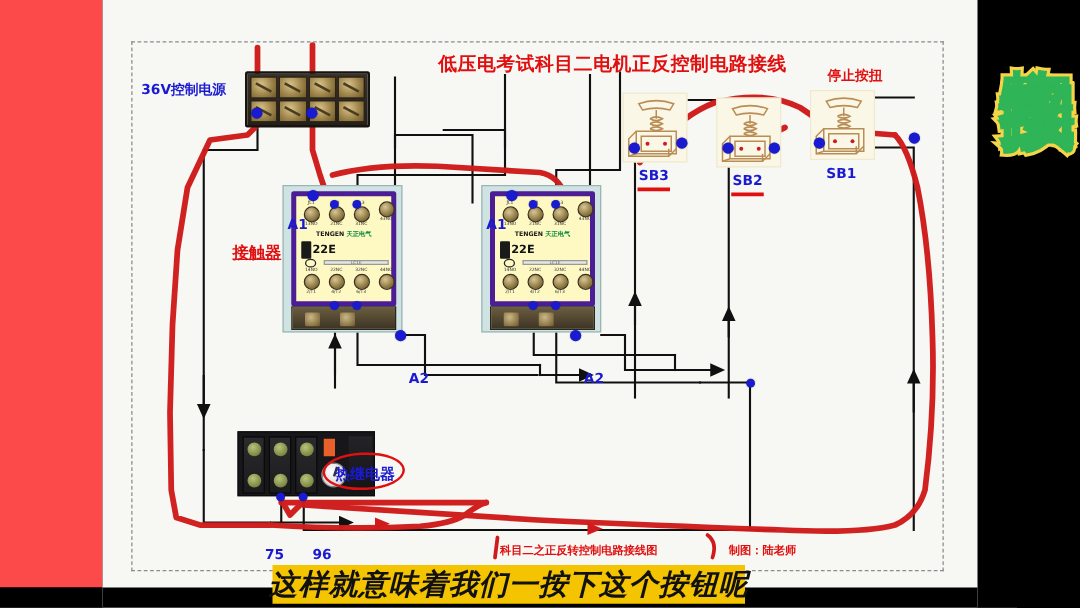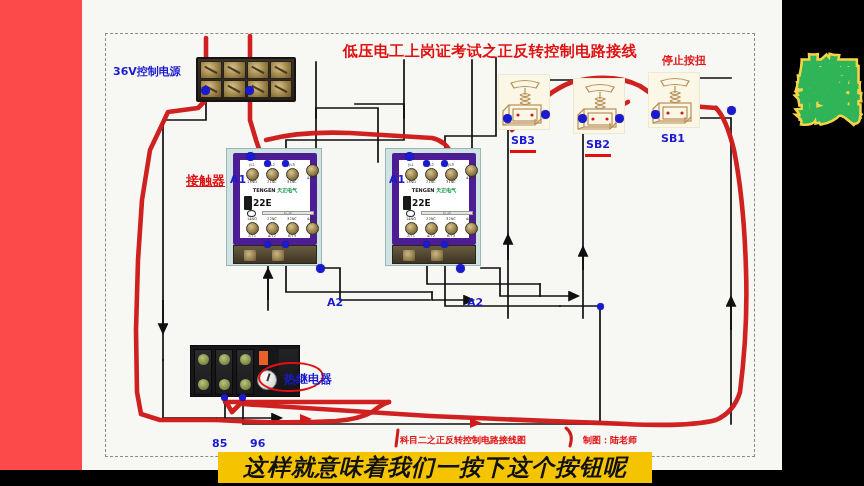--- a/index.html
+++ b/index.html
@@ -90,25 +90,25 @@
     white-space: nowrap;
   }
 
   
   .lbl { position: absolute; white-space: nowrap; text-align: center; }
   .lbl-36v {
     left: 113px; top: 64px;
     font-size: 11px; font-weight: 700; color: #1a1ad0;
   }
   .lbl-contactor {
-    left: 186px; top: 172px;
+    left: 186px; top: 193px;
     font-size: 13px; font-weight: 700; color: #e01010; text-decoration: underline;
   }
   .lbl-thermal {
-    left: 284px; top: 371px;
+    left: 268px; top: 371px;
     font-size: 12px; font-weight: 700; color: #1a1ad0;
   }
   .thermal-circle {
     position: absolute; left: 258px; top: 362px;
     width: 66px; height: 30px;
     border: 2.5px solid #e01010;
     border-radius: 50% / 52%;
     transform: rotate(-2deg);
   }
   .lbl-stop {
@@ -155,22 +155,22 @@
 
   .contactor {
     position: absolute;
     width: 96px; height: 118px;
     background: #cfe3e3;
     border: 1px solid #9bb5b5;
   }
   .contactor .body {
     position: absolute; left: 6px; top: 4px;
     width: 84px; height: 92px;
-    background: #ffffff;
-    border: 7px solid #4c1d95;
+    background: #fef9c3;
+    border: 4px solid #4c1d95;
     border-radius: 2px;
   }
   .contactor .base {
     position: absolute; left: 6px; top: 96px;
     width: 84px; height: 19px;
     background: linear-gradient(#6a5c3f, #3d3425);
     border: 1px solid #2c2519;
   }
   .contactor .base::before,
   .contactor .base::after {
@@ -285,21 +285,21 @@
   
   svg.layer {
     position: absolute; left: 0; top: 0;
     width: 864px; height: 486px;
     pointer-events: none;
   }
 
   
   .caption-bar {
     position: absolute; left: 218px; top: 452px;
-    width: 434px; height: 31px;
+    width: 378px; height: 31px;
     background: #f5c400;
     display: flex; align-items: center; justify-content: center;
   }
   .caption-bar span {
     font-size: 23px; font-weight: 900; color: #111;
     font-style: italic; letter-spacing: 1px; white-space: nowrap;
   }
   .credit-left {
     position: absolute; left: 400px; top: 434px;
     font-size: 9px; font-weight: 700; color: #e01010;
@@ -625,34 +625,34 @@
   <div class="dot" style="left:541px; top:110px;"></div>
   <div class="dot" style="left:578px; top:114px;"></div>
   <div class="dot" style="left:615px; top:114px;"></div>
   <div class="dot" style="left:651px; top:110px;"></div>
   <div class="dot" style="left:727px; top:106px;"></div>
 
   <div class="dot sm" style="left:221px; top:394px;"></div>
   <div class="dot sm" style="left:239px; top:394px;"></div>
   <div class="dot sm" style="left:597px; top:303px;"></div>
 
-  <div class="sub-title">低压电工上岗证考试之正反转控制电路接线</div>
+  <div class="sub-title">低压电考试科目二电机正反控制电路接线</div>
 
   <div class="lbl lbl-36v">36V控制电源</div>
   <div class="lbl lbl-contactor">接触器</div>
   <div class="thermal-circle"></div>
   <div class="lbl lbl-thermal">热继电器</div>
   <div class="lbl lbl-stop">停止按扭</div>
 
   <div class="termlbl" style="left:230px; top:138px;">A1</div>
   <div class="termlbl" style="left:327px; top:261px;">A2</div>
   <div class="termlbl" style="left:389px; top:138px;">A1</div>
   <div class="termlbl" style="left:467px; top:261px;">A2</div>
 
-  <div class="termlbl" style="left:212px; top:402px;">85</div>
+  <div class="termlbl" style="left:212px; top:402px;">75</div>
   <div class="termlbl" style="left:250px; top:402px;text-align:center;">96</div>
 
   <div class="sb-lbl" style="left:503px; top:134px;">SB3</div>
   <div class="sb-underline" style="left:510px; top:150px;"></div>
   <div class="sb-lbl" style="left:578px; top:138px;">SB2</div>
   <div class="sb-underline" style="left:585px; top:154px;"></div>
   <div class="sb-lbl" style="left:653px; top:132px;">SB1</div>
 
   <div class="credit-left">科目二之正反转控制电路接线图</div>
   <div class="credit-right">制图：陆老师</div>

